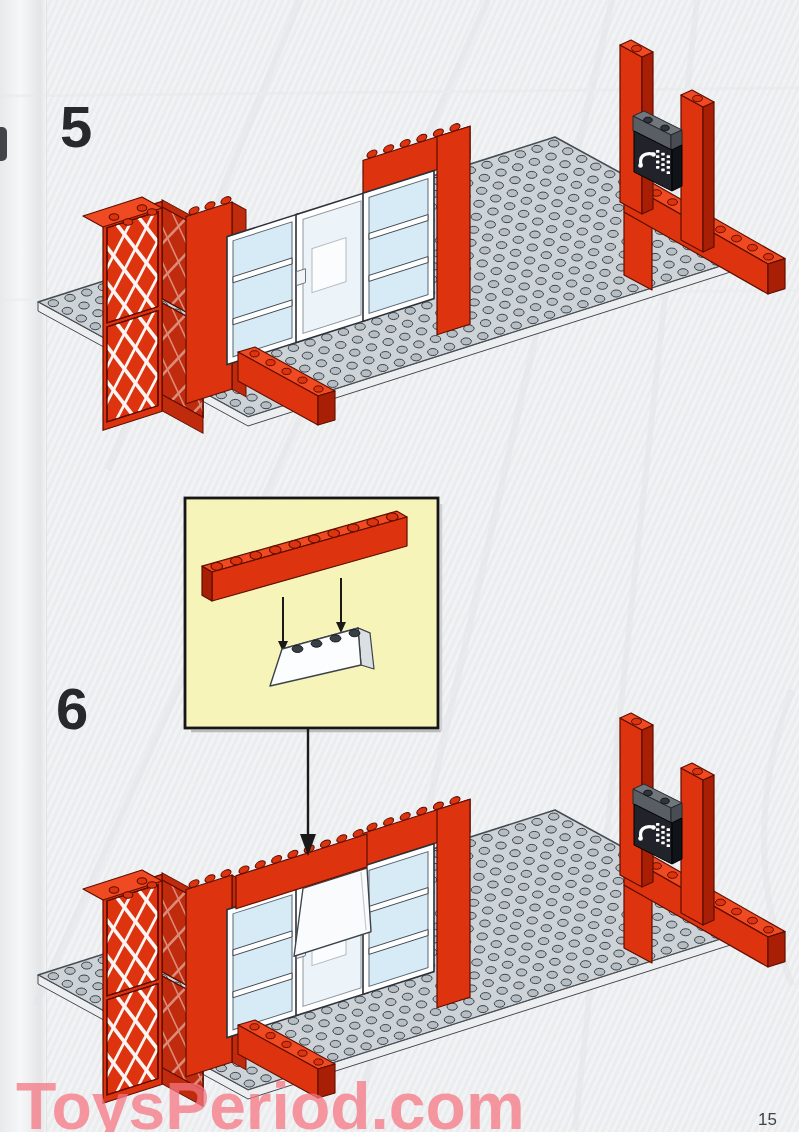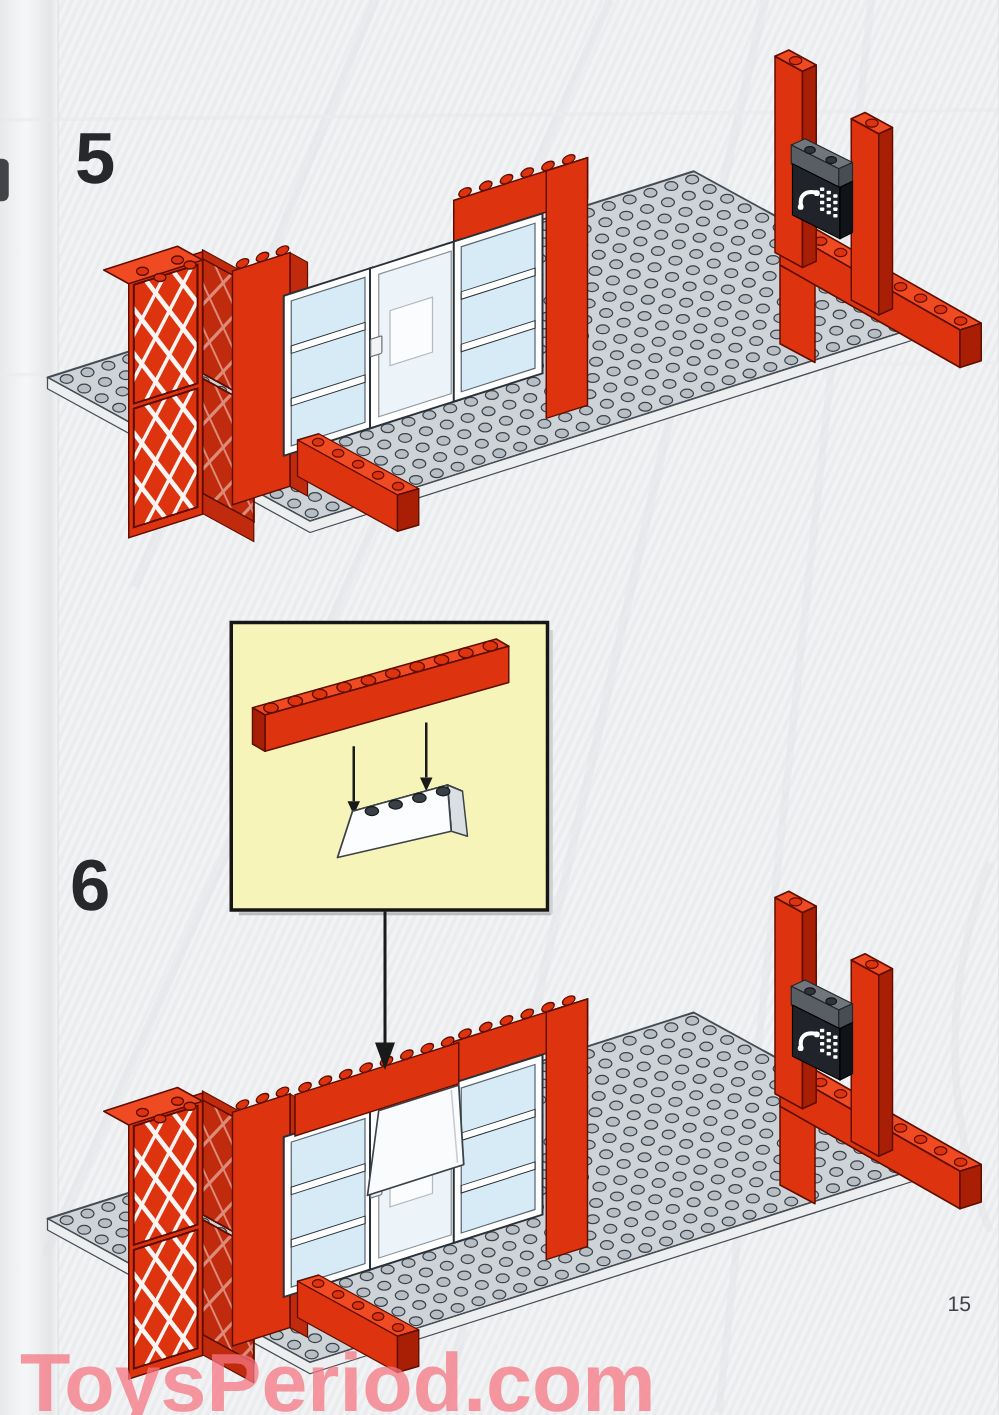--- a/index.html
+++ b/index.html
@@ -24,21 +24,21 @@
     line-height:1;letter-spacing:0;
   }
   #step5{left:60px;top:98px;}
   #step6{left:56px;top:680px;}
   .watermark{
     position:absolute;left:16px;top:1068px;
     font-weight:bold;font-size:66px;letter-spacing:0px;
     color:rgba(246,118,130,0.74);z-index:5;white-space:nowrap;text-align:center;
   }
   .page-num{
-    position:absolute;left:758px;top:1034px;font-size:17px;color:#3f4346;z-index:5;
+    position:absolute;left:758px;top:1110px;font-size:17px;color:#3f4346;z-index:5;
   }
 </style>
 </head>
 <body>
 
 <div class="page">
   <div class="edge-strip"></div>
   <div class="binding-mark"></div>
 
   <svg class="scene" id="scene-svg" width="799" height="1132" viewBox="0 0 799 1132">

